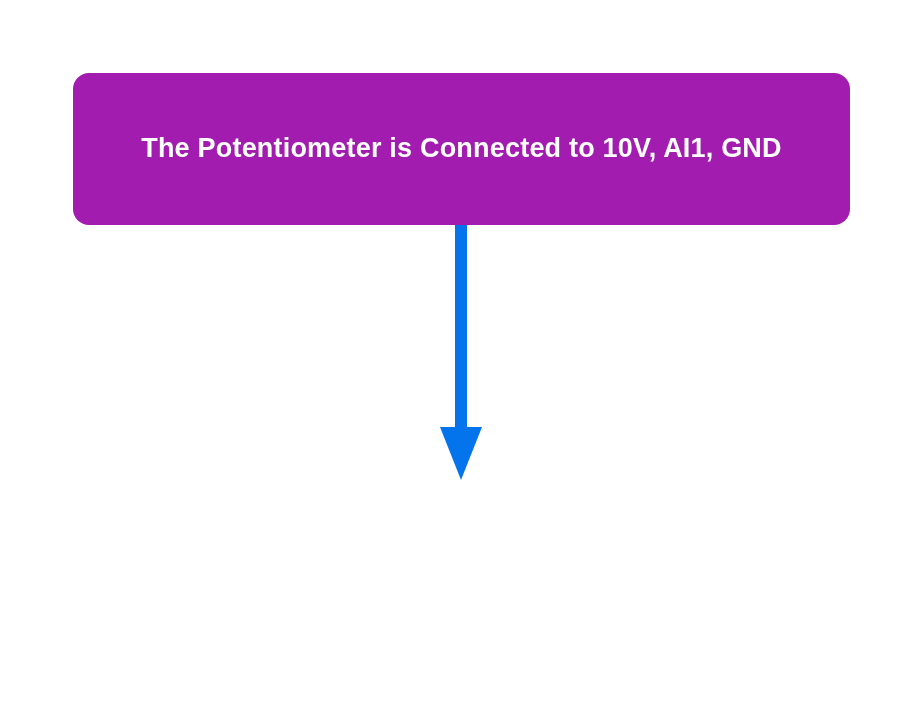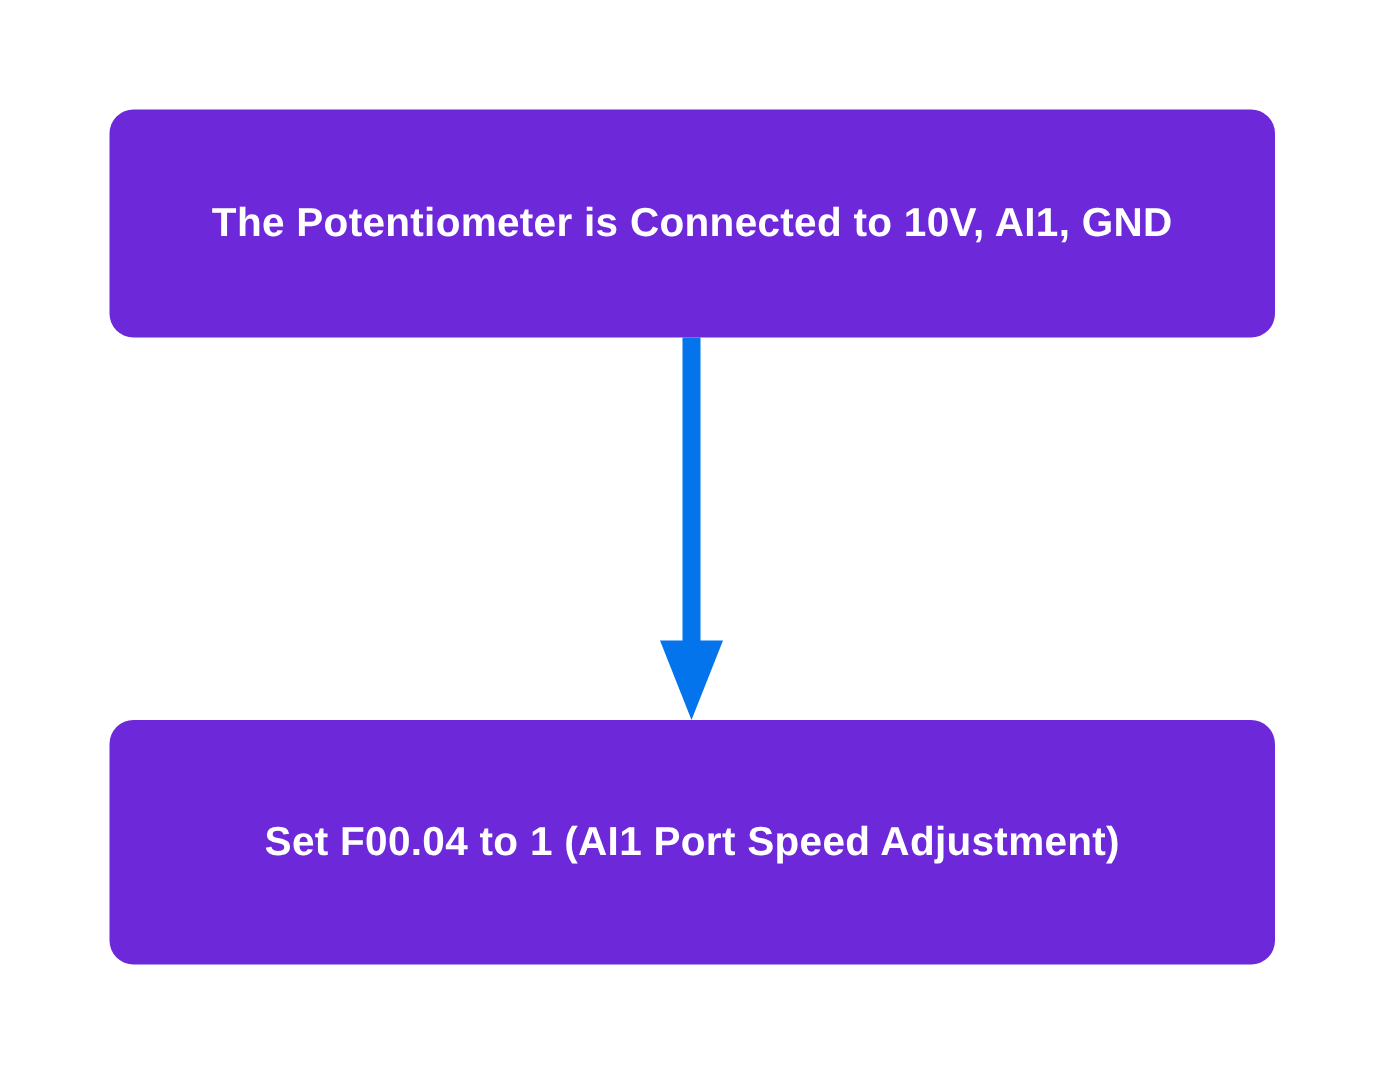--- a/index.html
+++ b/index.html
@@ -12,21 +12,21 @@
     position: relative;
     width: 921px;
     height: 717px;
     background: #ffffff;
     overflow: hidden;
   }
   .flow-node {
     position: absolute;
     left: 73px;
     width: 777px;
-    background: #6d28d9;
+    background: #a21caf;
     border-radius: 16px;
     display: flex;
     align-items: center;
     justify-content: center;
     box-sizing: border-box;
     padding: 0 24px;
   }
   .flow-node .node-label {
     color: #ffffff;
     font-size: 27px;
@@ -76,17 +76,14 @@
 
   <div class="flow-node node-top">
     <span class="node-label">The Potentiometer is Connected to 10V, AI1, GND</span>
   </div>
 
   <div class="connector">
     <div class="arrow-line"></div>
     <div class="arrow-head"></div>
   </div>
 
-  <div class="flow-node node-bottom">
-    <span class="node-label">Set F00.04 to 1 (AI1 Port Speed Adjustment)</span>
-  </div>
 
 </div>
 
 </body></html>

